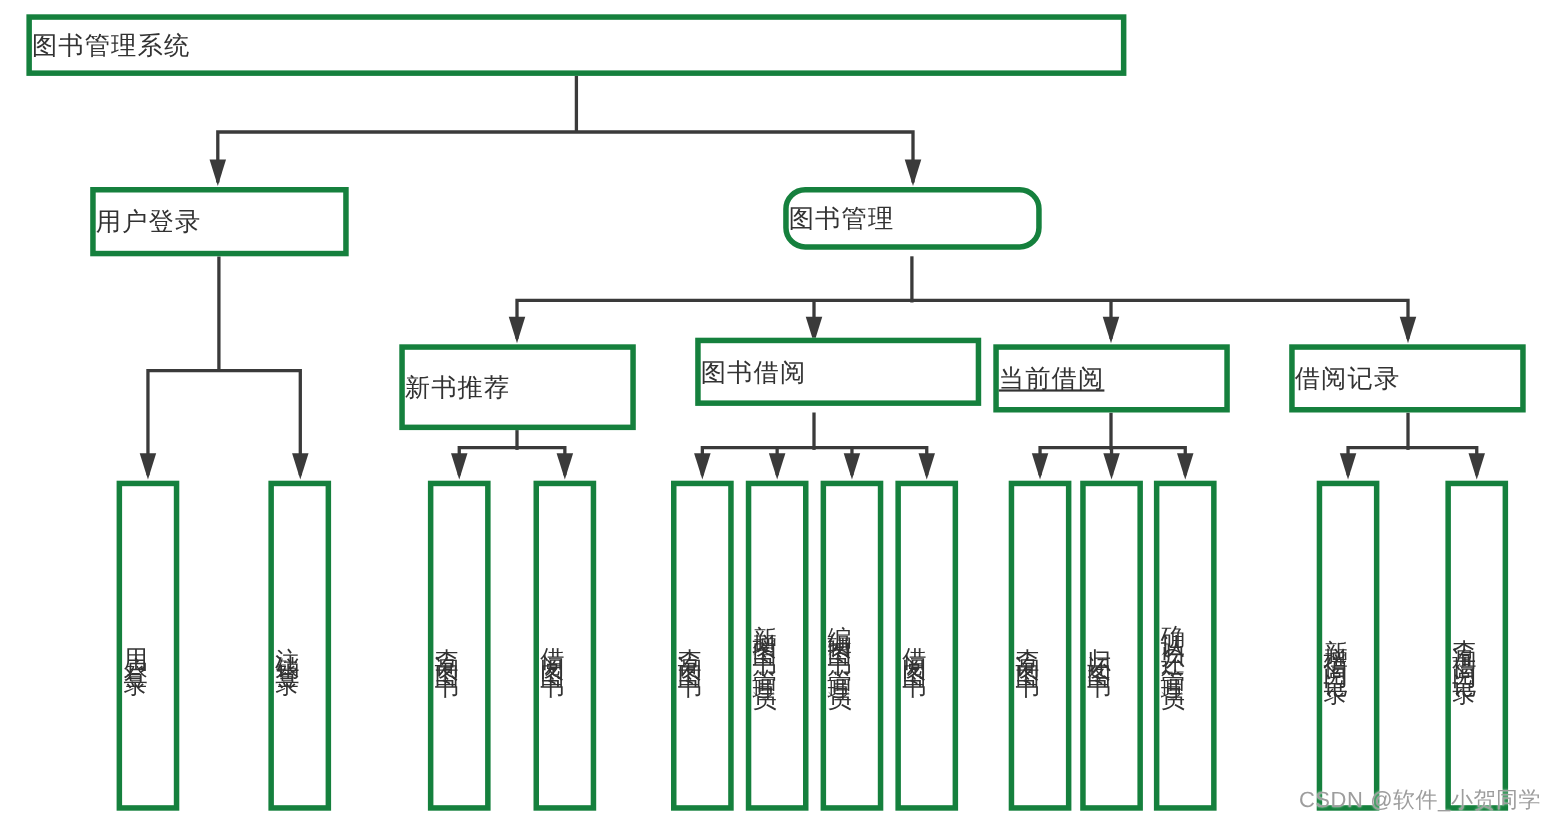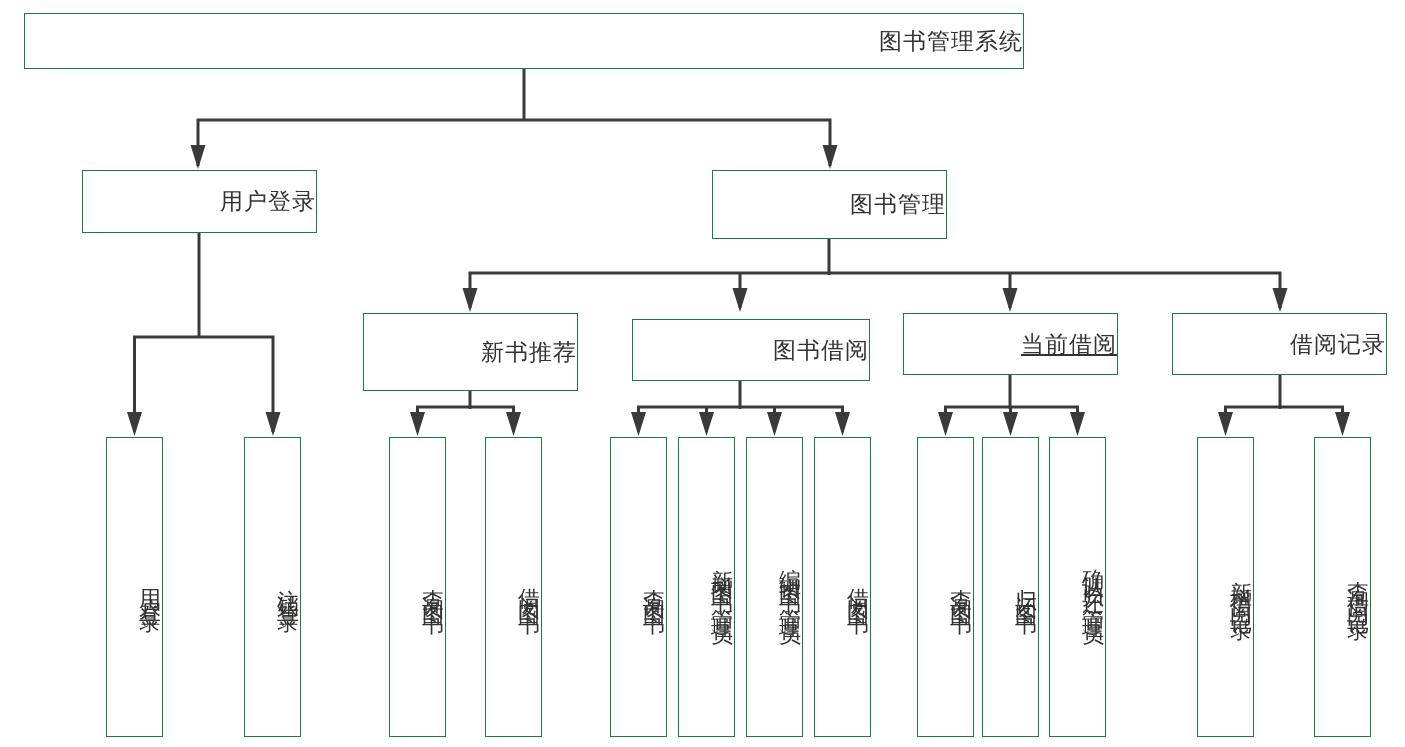--- a/index.html
+++ b/index.html
@@ -13,25 +13,25 @@
   }
   svg.connectors {
     position: absolute;
     left: 0; top: 0;
     width: 1405px; height: 747px;
     pointer-events: none;
   }
   .box {
     position: absolute;
     box-sizing: border-box;
-    border: 1px solid #15803d;
+    border: 5px solid #15803d;
     background: #ffffff;
     display: flex;
     align-items: center;
-    justify-content: flex-end;
+    justify-content: flex-start;
     color: #323232;
   }
   .hbox { font-size: 23px; letter-spacing: 1px; }
   .leaf { width: 57px; height: 300px; }
   .vtext {
     writing-mode: vertical-rl;
     text-orientation: mixed;
     font-size: 22px;
     line-height: 1.1;
     letter-spacing: 8px;
@@ -107,28 +107,28 @@
     </g>
   </svg>
 
   <div class="box hbox" style="left:24px; top:13px; width:1000px; height:56px;">
     <span>图书管理系统</span>
   </div>
 
   <div class="box hbox" style="left:82px; top:170px; width:235px; height:63px;">
     <span>用户登录</span>
   </div>
-  <div class="box hbox" style="left:712px; top:170px; width:235px; height:69px;">
+  <div class="box hbox" style="left:712px; top:170px; width:235px; height:57px;border-radius:20px;">
     <span>图书管理</span>
   </div>
 
   <div class="box hbox" style="left:363px; top:313px; width:215px; height:78px;">
     <span>新书推荐</span>
   </div>
-  <div class="box hbox" style="left:632px; top:319px; width:238px; height:62px;padding-left:12px;">
+  <div class="box hbox" style="left:632px; top:307px; width:260px; height:62px;">
     <span>图书借阅</span>
   </div>
   <div class="box hbox" style="left:903px; top:313px; width:215px; height:62px;text-decoration:underline;">
     <span>当前借阅</span>
   </div>
   <div class="box hbox" style="left:1172px; top:313px; width:215px; height:62px;">
     <span>借阅记录</span>
   </div>
 
   <div class="box leaf" style="left:106px; top:437px;">
@@ -168,14 +168,15 @@
     <span class="vtext">确认归还（管理员）</span>
   </div>
 
   <div class="box leaf" style="left:1197px; top:437px;">
     <span class="vtext">新增借阅记录</span>
   </div>
   <div class="box leaf" style="left:1314px; top:437px;">
     <span class="vtext">查询借阅记录</span>
   </div>
 
+  <div class="watermark">CSDN @软件_小贺同学</div>
 
 </div>
 
 </body></html>

